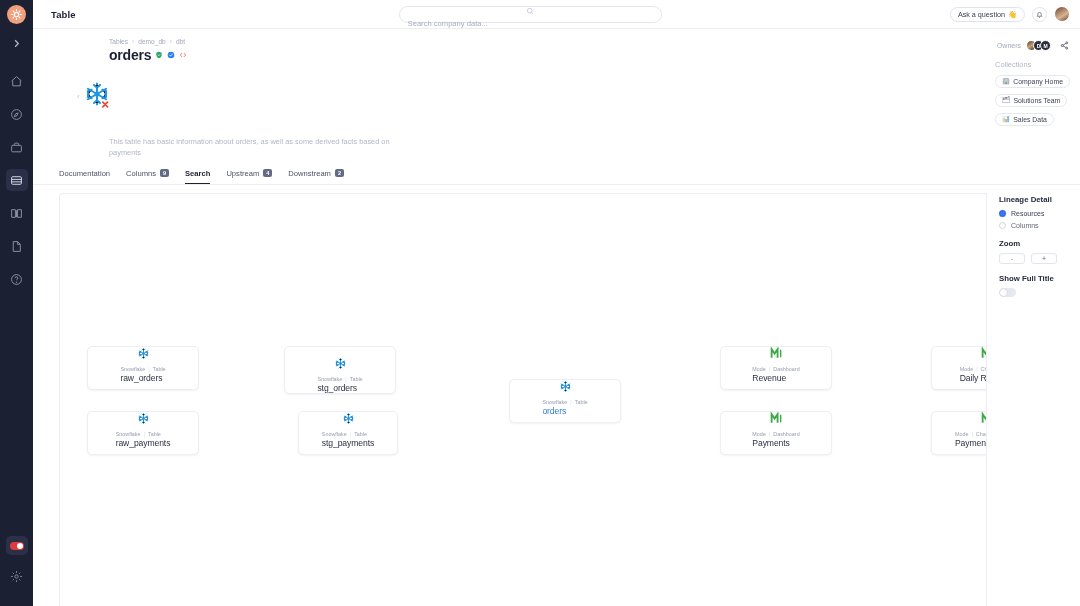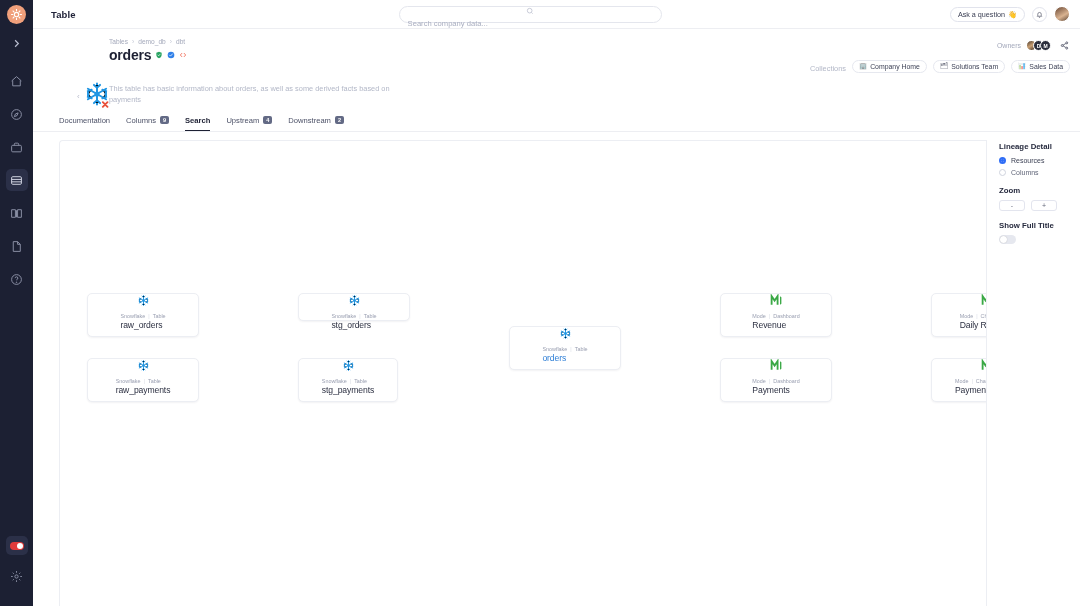--- a/index.html
+++ b/index.html
@@ -131,21 +131,21 @@
   .owners-label { font-size: 7px; color: #a4a9bb; }
   .stack { display: flex; }
   .ava { width: 11px; height: 11px; border-radius: 50%; border: 1px solid #fff; margin-left: -4px; }
   .ava:first-child { margin-left: 0; }
   .ava.a1 { background: linear-gradient(150deg,#4a3a2c,#caa074,#3b2e23); }
   .ava.a2 { background: #2a2d3c; display:flex; align-items:center; justify-content:center; }
   .ava.a3 { background: #2a2d3c; display:flex; align-items:center; justify-content:center; }
   .ava-initial { font-size: 5px; color: #fff; font-weight: bold; }
   .share { width: 11px; height: 11px; display:flex; align-items:center; justify-content:center; cursor:pointer; margin-left: 3px; }
 
-  .coll-row { display: flex; align-items: flex-end; gap: 6px; }
+  .coll-row { display: flex; align-items: flex-start; gap: 6px; flex-direction: column; }
   .coll-label { font-size: 7.4px; color: #b2b7c7; }
   .chip {
     height: 13px; border: 1px solid #e6e8ef; border-radius: 7px;
     display: flex; align-items: center; gap: 3px; padding: 0 6px;
     font-size: 6.9px; color: #3e4256; background: #fff; cursor: pointer;
   }
   .chip .cico { font-size: 6.5px; line-height: 1; }
 
   
   .tabs {
@@ -483,21 +483,21 @@
               </span>
               <span>
                 <span class="node-meta">
                   <span>Snowflake</span>
                   <span class="bar">|</span>
                   <span>Table</span>
                 </span>
                 <div class="node-label">raw_payments</div>
               </span>
             </div>
-            <div class="node" style="left: 238px; top: 152px; width: 112px; height: 28px;">
+            <div class="node" style="left: 224px; top: 152px; width: 112px; height: 48px; justify-content: flex-end;">
               <span class="node-ico">
                 <svg width="13" height="13" viewBox="0 0 24 24">
                   <g stroke="#2196e3" stroke-width="1.8" stroke-linecap="round">
                     <path d="M12 3v18M4.2 7.5l15.6 9M19.8 7.5l-15.6 9"></path>
                     <path d="M9.4 4.2L12 6.6l2.6-2.4M9.4 19.8L12 17.4l2.6 2.4"></path>
                     <path d="M4.6 11.1l-.4 3.4 3.2 1.2M19.4 11.1l.4 3.4-3.2 1.2"></path>
                     <path d="M4.6 12.9l-.4-3.4 3.2-1.2M19.4 12.9l.4-3.4-3.2-1.2"></path>
                   </g>
                   <circle cx="12" cy="12" r="2.2" fill="#2196e3"></circle>
                 </svg>

